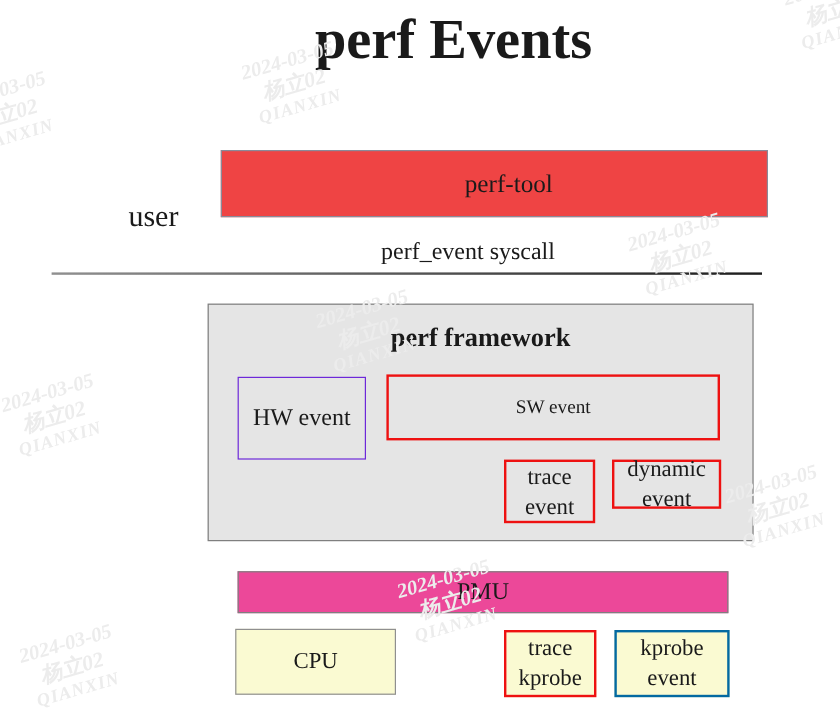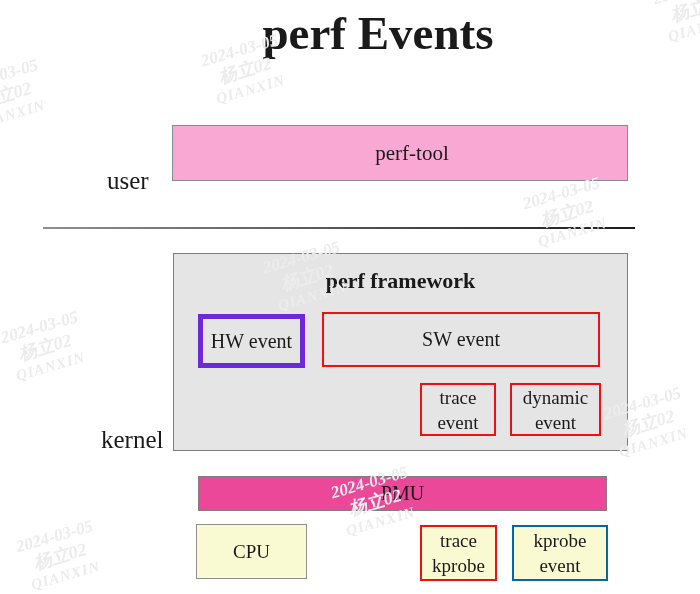--- a/index.html
+++ b/index.html
@@ -16,59 +16,59 @@
   .side-label { position:absolute; font-size:25px;margin-left:38px; }
   .user-label   { left:69px;  top:167px; }
   .kernel-label { left:63px;  top:426px; }
 
   .box {
     position:absolute; display:flex; flex-direction:column;
     align-items:center; justify-content:center; text-align:center;
     box-sizing:border-box;
   }
   .perf-tool {
-    left:172px; top:125px; width:456px; height:56px;
-    background:#f9a8d4; border:1px solid #8a8a99; font-size:21px;padding-left:24px;
+    left:184px; top:125px; width:456px; height:56px;
+    background:#ef4444; border:1px solid #8a8a99; font-size:21px;padding-left:24px;
   }
   .syscall-label {
     position:absolute; left:390px; top:199px; transform:translateX(-50%);
     font-size:20px; white-space:nowrap;
   }
   .divider {
     position:absolute; left:43px; top:227px; width:592px; height:2px;
     background:linear-gradient(to right,#909090,#1c1c1c);
   }
   .framework {
     position:absolute; left:173px; top:253px; width:455px; height:198px;
     background:#e5e5e5; border:1px solid #7f7f7f; box-sizing:border-box;
   }
   .fw-title {
     position:absolute; left:0; top:14px; width:100%; text-align:center;
     font-weight:bold; font-size:22px;
   }
   .hw-event {
-    left:24px; top:60px; width:107px; height:54px;
-    border:5px solid #6d28d9; font-size:20px;
+    left:24px; top:60px; width:107px; height:69px;
+    border:1px solid #6d28d9; font-size:20px;
   }
   .sw-event {
     left:148px; top:58px; width:278px; height:55px;
-    border:2px solid #ee1111; font-size:20px;
+    border:2px solid #ee1111; font-size:16px;
   }
   .small-red {
     border:2px solid #ee1111; font-size:19px; line-height:25px;
   }
   .trace-event   { left:246px; top:129px; width:76px; height:53px; }
-  .dynamic-event { left:336px; top:129px; width:91px; height:53px; }
+  .dynamic-event { left:336px; top:129px; width:91px; height:41px; }
 
   .pmu {
     left:198px; top:476px; width:409px; height:35px;
     background:#ec4899; border:1px solid #7f7f7f; font-size:20px;
   }
   .yellow { background:#fafad2; font-size:19px; line-height:25px; }
-  .cpu-counters  { left:196px; top:524px; width:111px; height:55px; border:1px solid #8f8f8f; }
+  .cpu-counters  { left:196px; top:524px; width:134px; height:55px; border:1px solid #8f8f8f; }
   .trace-point   { left:420px; top:525px; width:77px; height:56px; border:2px solid #ee1111; }
   .kprobe-uprobe { left:512px; top:525px; width:96px; height:56px; border:2px solid #0369a1; }
 
   #watermark-layer {
     position:absolute; inset:0; pointer-events:none; z-index:6; overflow:hidden;
   }
   .wm-group {
     position:absolute; transform:translate(-50%,-50%) rotate(-16deg);
     color:#ececec; font-weight:bold; font-style:italic;
     text-align:center; white-space:nowrap; line-height:20px;
@@ -83,20 +83,21 @@
 <div class="canvas">
 
   <h1 class="page-title">perf Events</h1>
 
   <div class="side-label user-label">user</div>
 
   <div class="box perf-tool">
     <span>perf-tool</span>
   </div>
 
+  <div class="syscall-label">perf_event syscall</div>
 
   <div class="divider"></div>
 
   <div class="framework">
     <div class="fw-title">perf framework</div>
 
     <div class="box hw-event">
       <span>HW event</span>
     </div>
 
@@ -108,21 +109,20 @@
       <span>trace</span>
       <span>event</span>
     </div>
 
     <div class="box small-red dynamic-event">
       <span>dynamic</span>
       <span>event</span>
     </div>
   </div>
 
-  <div class="side-label kernel-label">kernel</div>
 
   <div class="box pmu">
     <span>PMU</span>
   </div>
 
   <div class="box yellow cpu-counters">
     <span>CPU</span>
   </div>
 
   <div class="box yellow trace-point">

